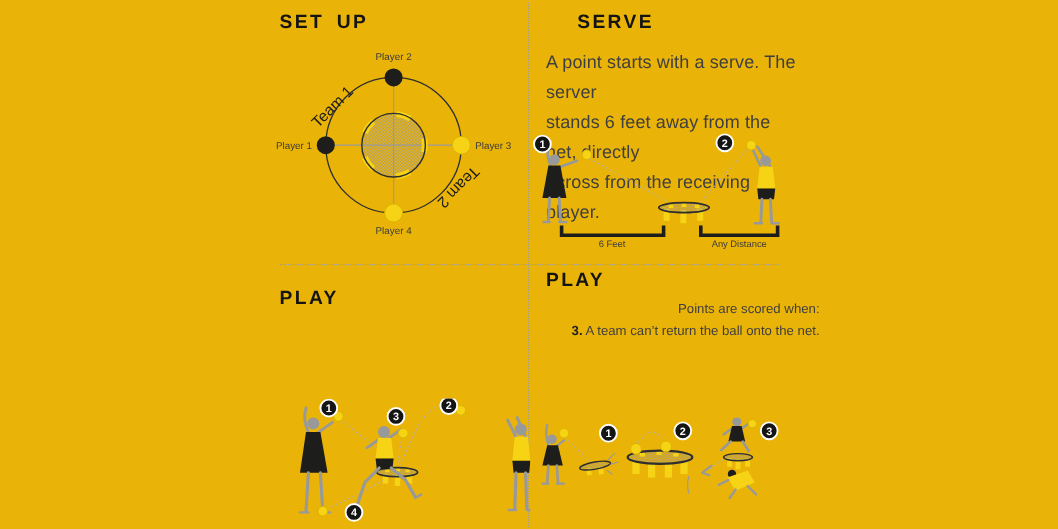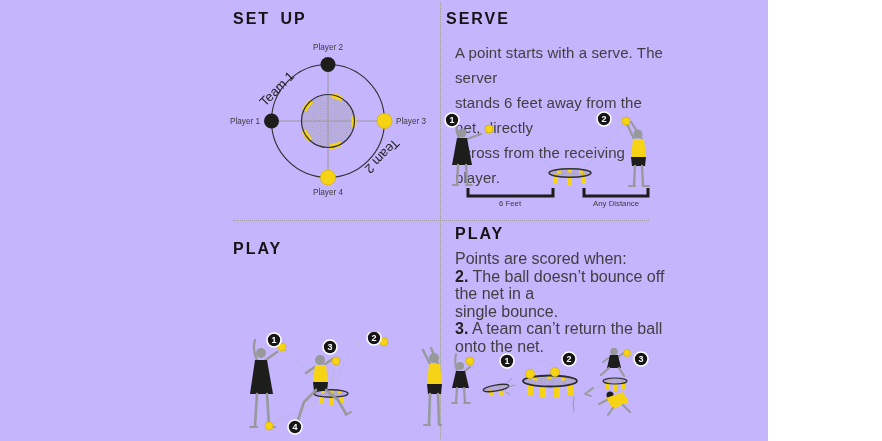--- a/index.html
+++ b/index.html
@@ -1,35 +1,35 @@
 <!DOCTYPE html>
 <html style="--yellow: #F6D415; --ink: #1D1D1B; --skin: #97999B; --text: #3F3F3F; --divider: #9E9E9E;"><head>
 <meta charset="utf-8">
 <style>
   :root{
     --yellow:#F6D415; --ink:#1D1D1B; --skin:#97999B; --text:#3F3F3F;
     --divider:#9E9E9E; --ball-ring:#D9B400;
   }
   html,body{margin:0;padding:0;background:#fff;}
   .stage{
-    position:relative;width:768px;height:441px;background:#c4b5fd;overflow:hidden;
+    position:relative;width:882px;height:441px;background:#eab308;overflow:hidden;
     font-family:"Liberation Sans",sans-serif;
   }
   .abs{position:absolute;}
   .divider-v{left:440px;top:2px;height:437px;width:0;border-left:1.6px dotted var(--divider);}
   .divider-h{top:220px;left:233px;width:416px;height:0;border-top:1.6px dotted var(--divider);}
   .h-title{
     margin:0;font-size:16px;font-weight:900;letter-spacing:2px;word-spacing:4px;
     color:#141414;line-height:1.1;
   }
   .desc{
     font-size:15px;line-height:25px;color:var(--text);white-space:pre-line;
     letter-spacing:.1px;
   }
-  .rule{font-size:16px;line-height:17.5px;color:var(--text);}
+  .rule{font-size:11px;line-height:17.5px;color:var(--text);text-align:right;}
   .rule b{color:#222;}
   .rule .rtext{white-space:pre-line;}
   
   .f-y{fill:var(--yellow);} .f-k{fill:var(--ink);} .f-s{fill:var(--skin);}
   .s-s{stroke:var(--skin);fill:none;stroke-linecap:round;}
   .s-g{stroke:#9a9a9a;fill:none;stroke-linecap:round;}
   .dot{stroke:#b3b3b3;stroke-dasharray:1.6 2.4;fill:none;stroke-width:.9;}
   .rim{stroke:#2e2e2e;fill:none;}
   .ball{fill:var(--yellow);stroke:var(--ball-ring);stroke-width:.8;}
   .bracket{stroke:var(--ink);stroke-width:3;fill:none;}
@@ -72,21 +72,21 @@
     <circle cx="106" cy="141.5" r="7.5" class="ball" stroke-width="1"></circle>
 
     <text x="38" y="88" text-anchor="end" class="svg-label">Player 1</text>
     <text x="106" y="14" text-anchor="middle" class="svg-label">Player 2</text>
     <text x="174" y="88" text-anchor="start" class="svg-label">Player 3</text>
     <text x="106" y="159" text-anchor="middle" class="svg-label">Player 4</text>
     <text x="58" y="56" text-anchor="middle" class="team-label" transform="rotate(-45 58 56)">Team 1</text>
     <text x="157" y="117" text-anchor="middle" class="team-label" transform="rotate(135 157 117)">Team 2</text>
   </svg>
 
-  <h2 class="abs h-title" style="left:446px;top:10px;">SERVE</h2>
+  <h2 class="abs h-title" style="left:481px;top:10px;">SERVE</h2>
   <div class="abs desc" style="left:455px;top:40px;width:215px;">A point starts with a serve. The server
 stands 6 feet away from the net, directly
 across from the receiving player.</div>
 
   <svg class="abs" style="left:443px;top:108px;" width="215" height="100" viewBox="0 0 215 100">
     <defs>
       <pattern id="hatch2" width="2.2" height="2.2" patternUnits="userSpaceOnUse">
         <path d="M0,2.2 L2.2,0 M0,0 L2.2,2.2" stroke="#8e8e8e" stroke-width="0.4"></path>
       </pattern>
     </defs>
@@ -212,22 +212,20 @@
     </g>
     <g>
       <circle cx="65" cy="95" r="7" class="badge-c"></circle>
       <text x="65" y="98.2" class="badge-num">4</text>
     </g>
   </svg>
 
   <h2 class="abs h-title" style="left:455px;top:225px;">PLAY</h2>
   <div class="abs" style="left:455px;top:250px;width:228px;">
     <div class="rule">Points are scored when:</div>
-    <div class="rule"><b>2.</b> <span class="rtext">The ball doesn’t bounce off the net in a
-single bounce.</span></div>
     <div class="rule"><b>3.</b> <span class="rtext">A team can’t return the ball onto the net.</span></div>
   </div>
 
   <svg class="abs" style="left:443px;top:348px;" width="230" height="90" viewBox="0 0 230 90">
     <defs>
       <pattern id="hatch4" width="2.2" height="2.2" patternUnits="userSpaceOnUse">
         <path d="M0,2.2 L2.2,0 M0,0 L2.2,2.2" stroke="#8e8e8e" stroke-width="0.4"></path>
       </pattern>
     </defs>
 

